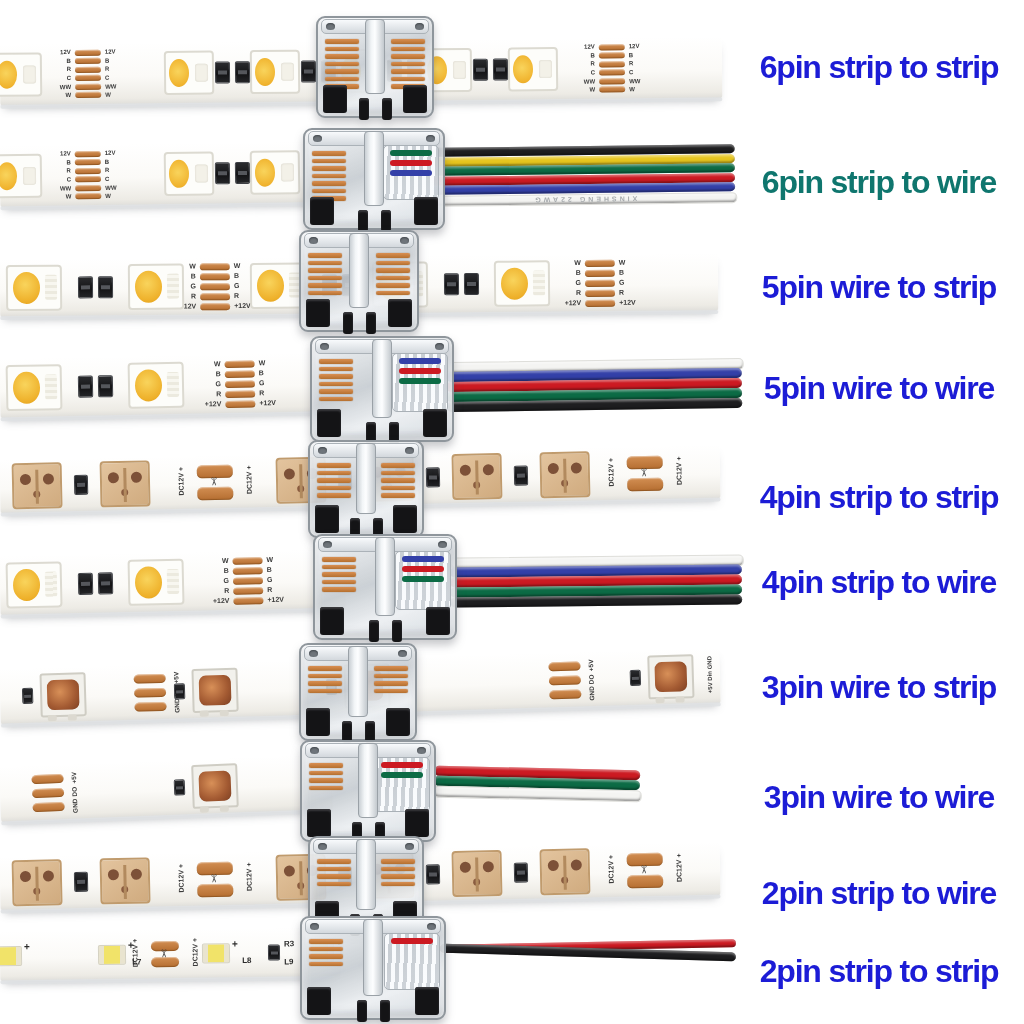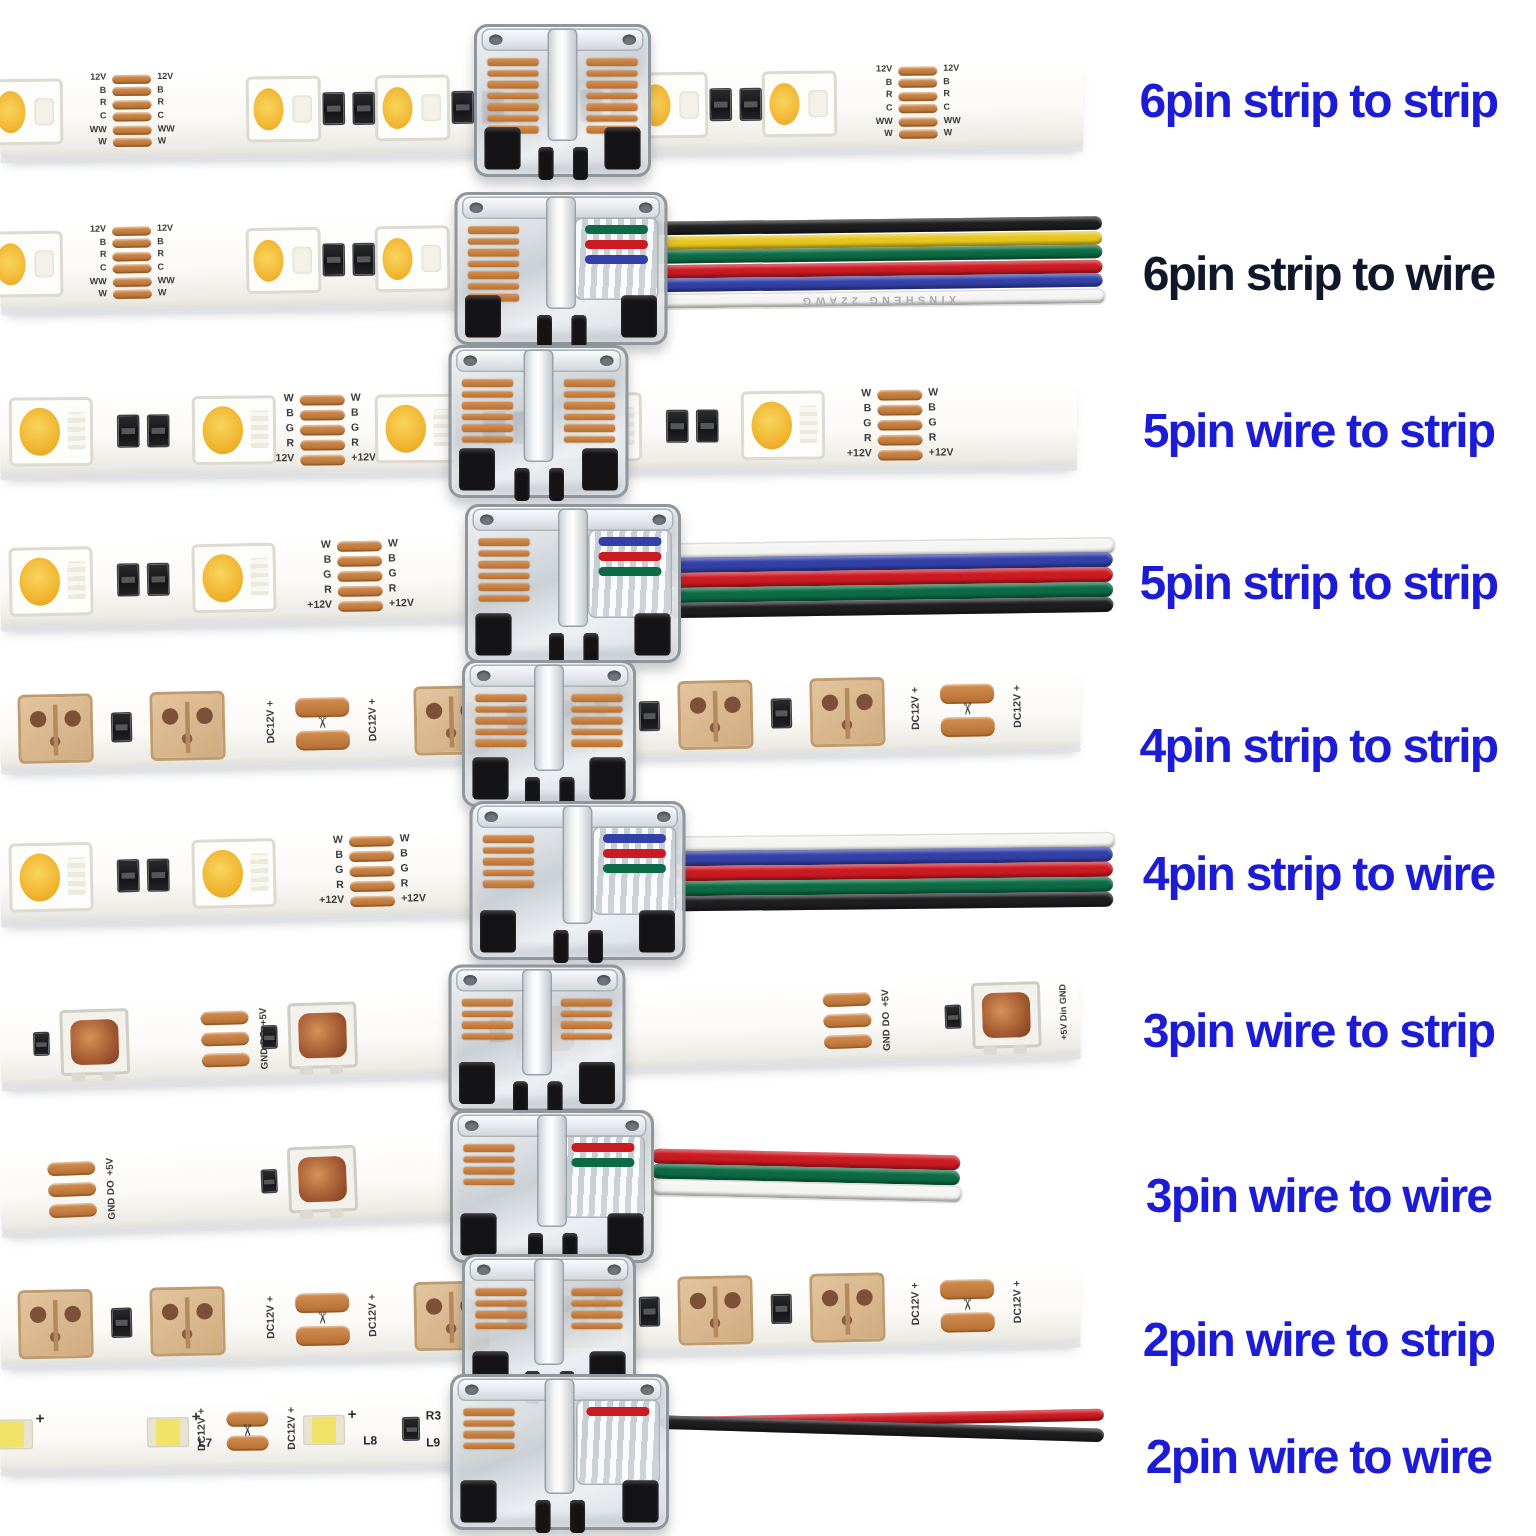--- a/index.html
+++ b/index.html
@@ -219,21 +219,21 @@
           <div class="stub" style="background: rgb(12, 107, 69);"></div>
           <div class="stub" style="background: rgb(204, 26, 34);"></div>
           <div class="stub" style="background: rgb(51, 64, 168);"></div>
         </div>
         <div class="mid"></div>
         <div class="latch" style="left: 7px; bottom: 5px; width: 24px; height: 28px;"></div>
         <div class="latch" style="right: 7px; bottom: 5px; width: 24px; height: 28px;"></div>
         <div class="latch" style="left: 55px; bottom: -2px; width: 10px; height: 22px;"></div>
         <div class="latch" style="left: 78px; bottom: -2px; width: 10px; height: 22px;"></div>
       </div>
-      <div class="row-label" style="top: 160px; color: #0f172a;">6pin strip to wire</div>
+      <div class="row-label" style="top: 160px; color: #0f766e;">6pin strip to wire</div>
     </div>
     <div>
       <div class="strip" style="left: 0px; top: 256px; width: 718px; height: 58px; transform: rotate(-0.5deg);">
         <div class="pad" style="left: 200px; top: 5.5px; width: 30px; height: 7px;"></div>
         <div class="pad" style="left: 200px; top: 15.5px; width: 30px; height: 7px;"></div>
         <div class="pad" style="left: 200px; top: 25.5px; width: 30px; height: 7px;"></div>
         <div class="pad" style="left: 200px; top: 35.5px; width: 30px; height: 7px;"></div>
         <div class="pad" style="left: 200px; top: 45.5px; width: 30px; height: 7px;"></div>
         <div class="lbl" style="left: 174px; top: 3.5px; width: 22px; font-size: 7px; text-align: right; line-height: 10.2px;">
           <div>W</div>
@@ -359,21 +359,21 @@
           <div class="stub" style="background: rgb(51, 64, 168);"></div>
           <div class="stub" style="background: rgb(204, 26, 34);"></div>
           <div class="stub" style="background: rgb(12, 107, 69);"></div>
         </div>
         <div class="mid"></div>
         <div class="latch" style="left: 7px; bottom: 5px; width: 24px; height: 28px;"></div>
         <div class="latch" style="right: 7px; bottom: 5px; width: 24px; height: 28px;"></div>
         <div class="latch" style="left: 56px; bottom: -2px; width: 10px; height: 22px;"></div>
         <div class="latch" style="left: 79px; bottom: -2px; width: 10px; height: 22px;"></div>
       </div>
-      <div class="row-label" style="top: 366px; color: rgb(28, 28, 214);">5pin strip to strip</div>
+      <div class="row-label" style="top: 366px; color: rgb(28, 28, 214);">5pin wire to wire</div>
     </div>
     <div>
       <div class="strip" style="left: 0px; top: 452px; width: 720px; height: 54px; transform: rotate(-1.2deg);">
         <div class="pad" style="left: 197px; top: 9.5px; width: 36px; height: 13px;"></div>
         <div class="pad" style="left: 197px; top: 31.5px; width: 36px; height: 13px;"></div>
         <div class="lbl rot" style="left: 161px; top: 22px; width: 40px; font-size: 7px; text-align: center;">DC12V +</div>
         <div class="lbl rot" style="left: 229px; top: 22px; width: 40px; font-size: 7px; text-align: center;">DC12V +</div>
         <div class="lbl" style="left: 209px; top: 21px; font-size: 11px; transform: rotate(90deg); color: rgb(59, 59, 59);">✂</div>
         <div class="pad" style="left: 627px; top: 9.5px; width: 36px; height: 13px;"></div>
         <div class="pad" style="left: 627px; top: 31.5px; width: 36px; height: 13px;"></div>
@@ -603,21 +603,21 @@
           <div class="tooth"></div>
           <div class="tooth"></div>
           <div class="tooth"></div>
         </div>
         <div class="mid"></div>
         <div class="latch" style="left: 7px; bottom: 5px; width: 24px; height: 28px;"></div>
         <div class="latch" style="right: 7px; bottom: 5px; width: 24px; height: 28px;"></div>
         <div class="latch" style="left: 42px; bottom: -2px; width: 10px; height: 22px;"></div>
         <div class="latch" style="left: 65px; bottom: -2px; width: 10px; height: 22px;"></div>
       </div>
-      <div class="row-label" style="top: 871px; color: rgb(28, 28, 214);">2pin wire to strip</div>
+      <div class="row-label" style="top: 871px; color: rgb(28, 28, 214);">2pin strip to wire</div>
     </div>
     <div>
       <div class="strip" style="left: 0px; top: 929px; width: 340px; height: 50px; transform: rotate(-0.8deg);">
         <div class="pad" style="left: 151px; top: 12px; width: 28px; height: 10px;"></div>
         <div class="pad" style="left: 151px; top: 28px; width: 28px; height: 10px;"></div>
         <div class="lbl rot" style="left: 115px; top: 20px; width: 40px; font-size: 7px; text-align: center;">DC12V +</div>
         <div class="lbl rot" style="left: 175px; top: 20px; width: 40px; font-size: 7px; text-align: center;">DC12V +</div>
         <div class="lbl" style="left: 159px; top: 19px; font-size: 11px; transform: rotate(90deg); color: rgb(59, 59, 59);">✂</div>
         <div class="led led-e" style="left: -6px; top: 15px; width: 28px; height: 20px;"></div>
         <div class="led led-e" style="left: 98px; top: 15px; width: 28px; height: 20px;"></div>
@@ -650,15 +650,15 @@
         </div>
         <div class="wire-window">
           <div class="stub" style="background: rgb(204, 26, 34);"></div>
         </div>
         <div class="mid"></div>
         <div class="latch" style="left: 7px; bottom: 5px; width: 24px; height: 28px;"></div>
         <div class="latch" style="right: 7px; bottom: 5px; width: 24px; height: 28px;"></div>
         <div class="latch" style="left: 57px; bottom: -2px; width: 10px; height: 22px;"></div>
         <div class="latch" style="left: 80px; bottom: -2px; width: 10px; height: 22px;"></div>
       </div>
-      <div class="row-label" style="top: 949px; color: rgb(28, 28, 214);">2pin wire to wire</div>
+      <div class="row-label" style="top: 949px; color: rgb(28, 28, 214);">2pin strip to strip</div>
     </div>
   </div>
 
 </body></html>

